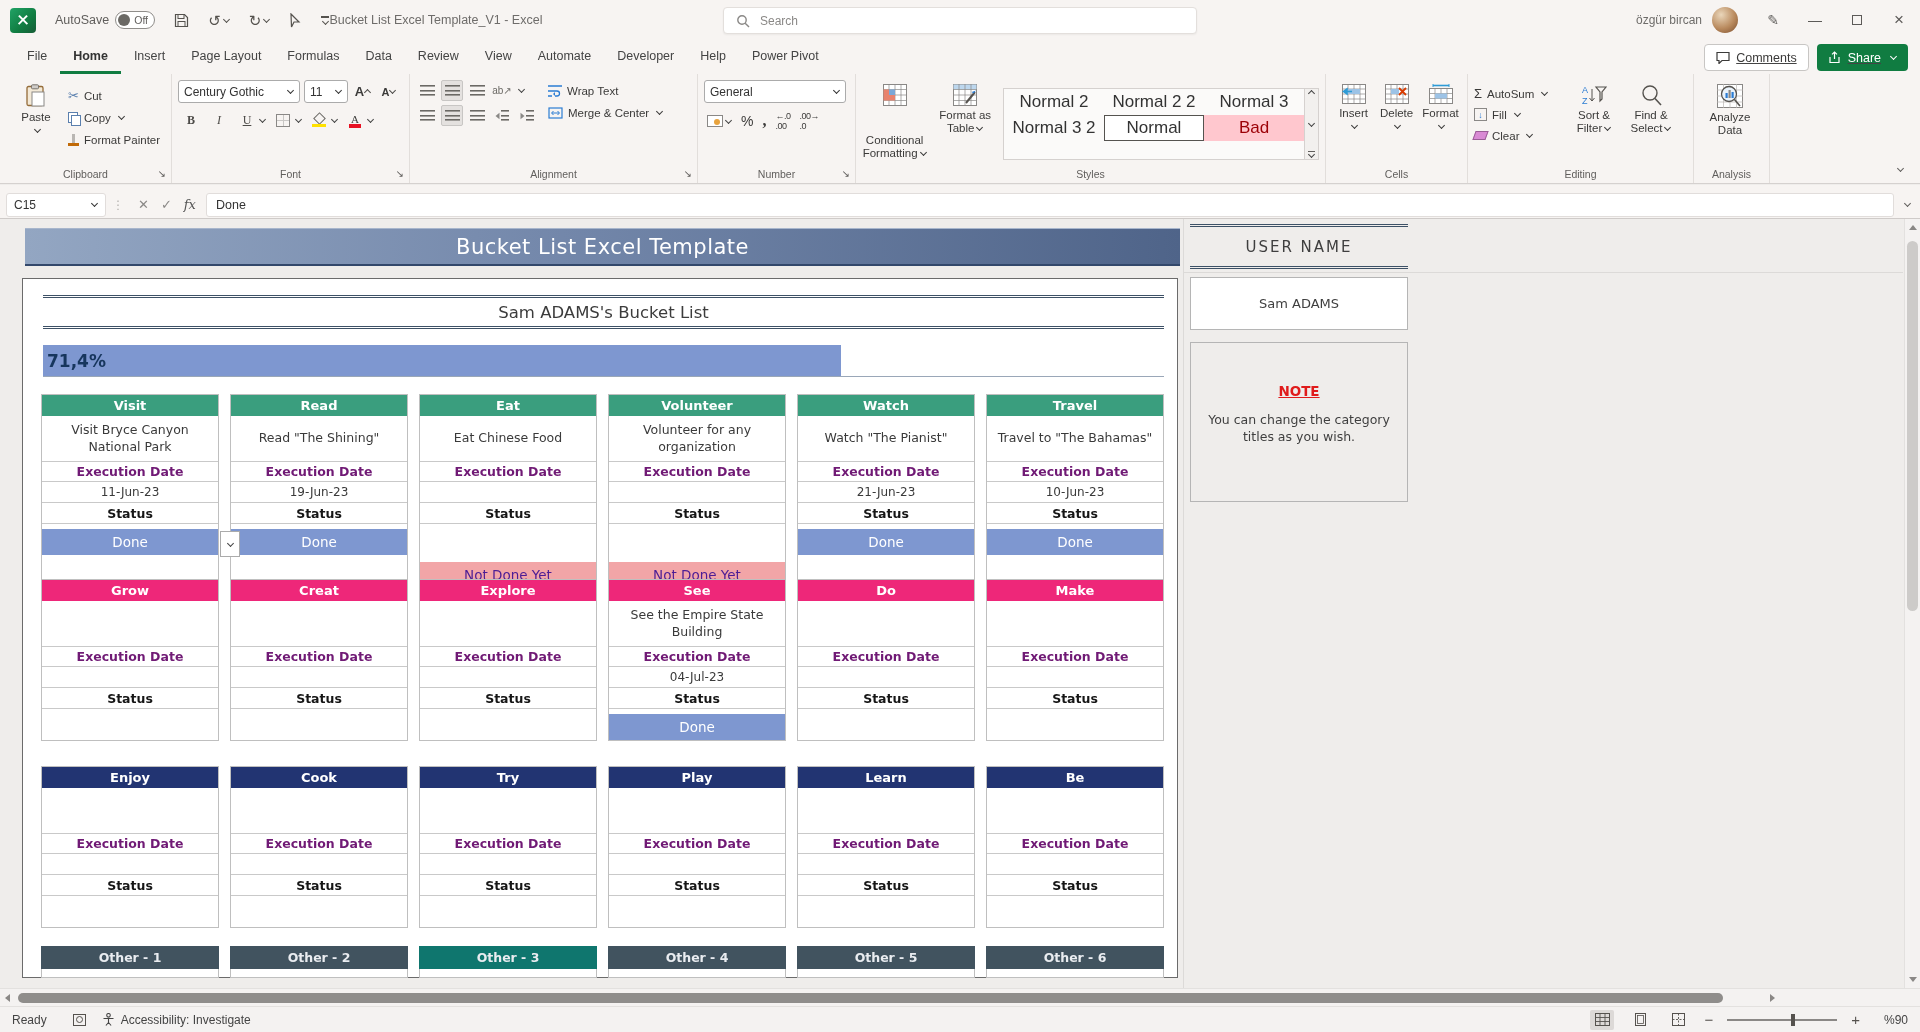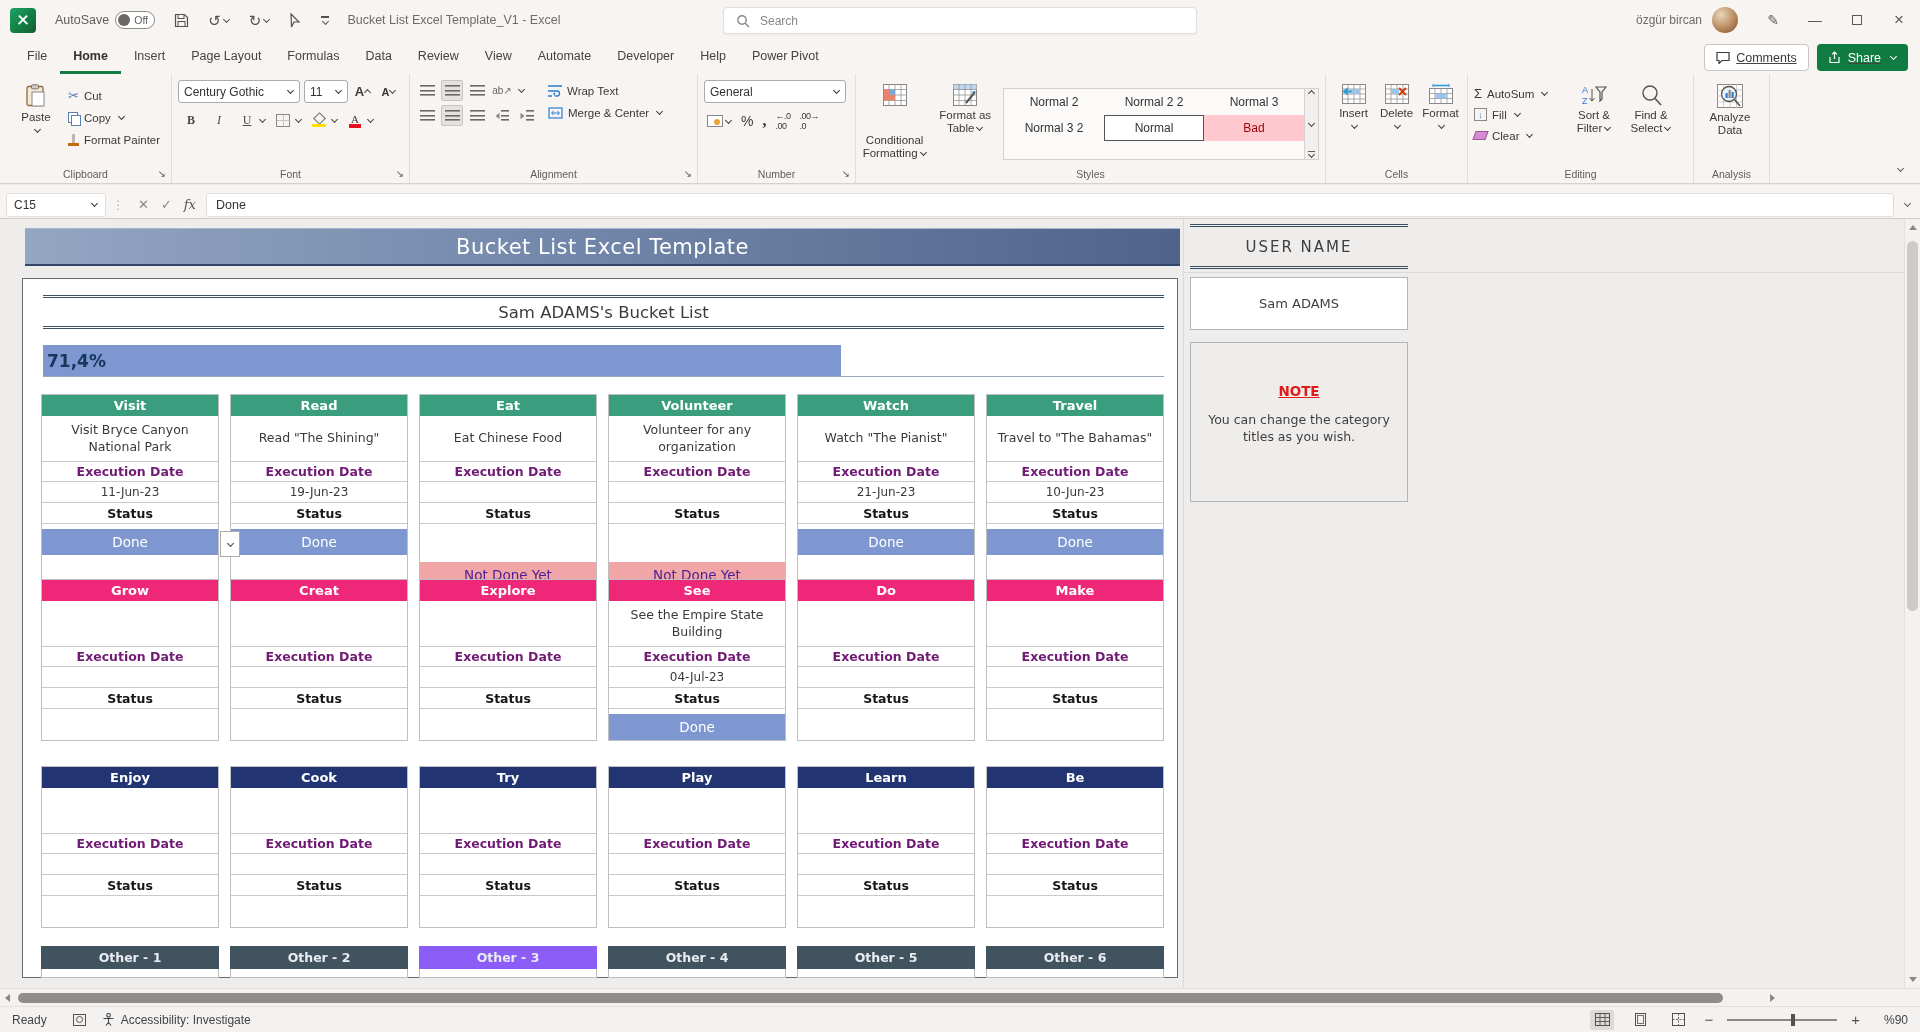--- a/index.html
+++ b/index.html
@@ -20,21 +20,21 @@
   .qat { display:flex; align-items:center; gap:19px; padding-left:10px; }
   .excel-logo { width:26px; height:25px; border-radius:4px; background:linear-gradient(135deg,#21A366,#107C41 60%,#185C37); position:relative; }
   .excel-logo::before, .excel-logo::after { content:""; position:absolute; left:50%; top:50%; width:12px; height:2.4px; background:#fff; }
   .excel-logo::before { transform:translate(-50%,-50%) rotate(45deg); }
   .excel-logo::after  { transform:translate(-50%,-50%) rotate(-45deg); }
   .autosave { display:flex; align-items:center; gap:6px; color:#605E5C; font-size:12.5px; }
   .toggle { width:40px; height:18px; border:1px solid #8f8d8a; border-radius:10px; background:#fff; display:flex; align-items:center; padding:2px 4px 2px 2px; gap:4px; }
   .knob { width:12px; height:12px; border-radius:50%; background:#6b6965; flex:none; }
   .toggle-label { font-size:10.5px; color:#605E5C; }
   .qat-btn { color:#55524E; font-size:15px; line-height:1; display:flex; align-items:center; }
-  .window-title { margin-left:18px; color:#6e6c6a; font-size:12.5px; white-space:nowrap; }
+  .window-title { color:#6e6c6a; font-size:12.5px; white-space:nowrap; }
   .search { position:absolute; left:50%; top:7px; transform:translateX(-50%); width:474px; height:27px; background:#fff; border:1px solid #E3DFDC; border-radius:4px; display:flex; align-items:center; gap:10px; padding:0 12px; color:#8a8886; box-shadow:0 1px 2px rgba(0,0,0,.05); }
   .titlebar-right { position:absolute; right:0; top:0; height:40px; display:flex; align-items:center; }
   .username { color:#6e6c6a; font-size:12px; margin-right:10px; }
   .avatar { width:26px; height:26px; border-radius:50%; background:radial-gradient(circle at 35% 30%, #ead6ba, #b98a5e 55%, #7a4b2a); margin-right:14px; }
   .win-btn { width:42px; height:40px; display:flex; align-items:center; justify-content:center; color:#5c5a58; font-size:14px; }
   .box-ic { width:10px; height:10px; border:1.2px solid currentColor; display:inline-block; }
 
   
   .tabsrow { position:absolute; top:40px; left:0; right:0; height:34px; background:#F7F4F2; display:flex; align-items:stretch; padding-left:14px; }
   .tab { padding:9px 13px 6px; font-size:12.5px; color:#444; border-bottom:3px solid transparent; white-space:nowrap; }
@@ -94,21 +94,21 @@
   .num .row2 { display:flex; gap:9px; align-items:center; margin-top:8px; padding-left:3px; }
   .acc-ic { width:16px; height:12px; border:1px solid #8a8886; background:#fff; position:relative; }
   .acc-ic::after { content:""; position:absolute; right:2px; bottom:1px; width:6px; height:6px; border-radius:50%; background:#E8A33D; }
   .pct { font-size:14px; color:#3b3a39; }
   .comma { font-size:16px; font-weight:bold; font-family:"Liberation Serif",serif; color:#3b3a39; }
   .dec { font-size:9px; color:#3b3a39; letter-spacing:-0.5px; }
 
   
   .styles-grp { display:flex; gap:8px; }
   .gal { border:1px solid #D5D1CF; background:#FBFAF9; display:grid; grid-template-columns:repeat(3,100px); grid-auto-rows:26px; }
-  .style-cell { display:flex; align-items:center; justify-content:center; font-size:12px; color:#333; border:1px solid transparent; }
+  .style-cell { display:flex; align-items:center; justify-content:center; font-size:17px; color:#333; border:1px solid transparent; }
   .style-cell.sel { border-color:#55534F; background:#fff; }
   .style-cell.bad { background:#FFC7CE; color:#9C0006; }
   .gal-scroll { display:flex; flex-direction:column; justify-content:space-between; padding:2px 1px; border:1px solid #D5D1CF; border-left:none; background:#F2F0EE; width:14px; align-items:center; }
 
   
   .msvg { display:block; }
 
   
   .edit-grp { display:flex; gap:8px; }
   .edit-col { display:flex; flex-direction:column; gap:4px; padding-top:5px; width:88px; }
@@ -767,21 +767,21 @@
     <div class="cardrow" id="cardrow-other" style="top:667px;">
         <div class="other-card">
           <div class="other-h" style="background: rgb(65, 83, 95);">Other - 1</div>
           <div class="other-body"></div>
         </div>
         <div class="other-card">
           <div class="other-h" style="background: rgb(65, 83, 95);">Other - 2</div>
           <div class="other-body"></div>
         </div>
         <div class="other-card">
-          <div class="other-h" style="background: #8b5cf6;">Other - 3</div>
+          <div class="other-h" style="background: #0f766e;">Other - 3</div>
           <div class="other-body"></div>
         </div>
         <div class="other-card">
           <div class="other-h" style="background: rgb(65, 83, 95);">Other - 4</div>
           <div class="other-body"></div>
         </div>
         <div class="other-card">
           <div class="other-h" style="background: rgb(65, 83, 95);">Other - 5</div>
           <div class="other-body"></div>
         </div>

